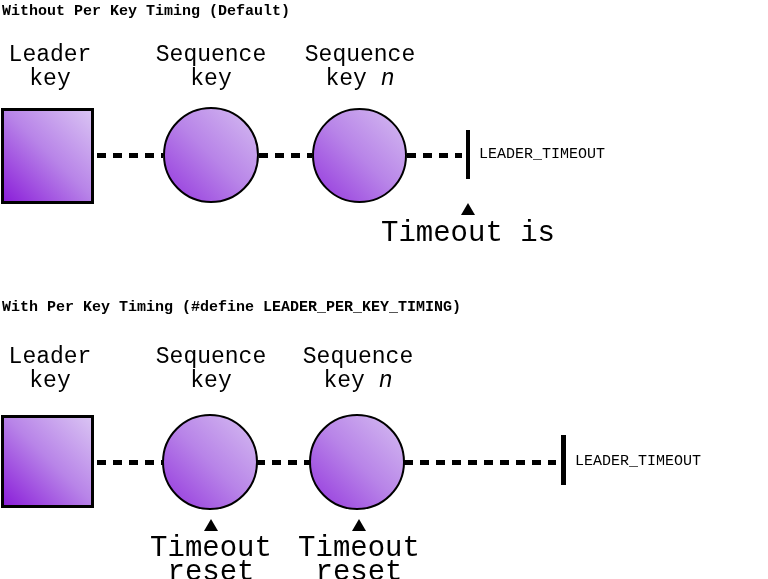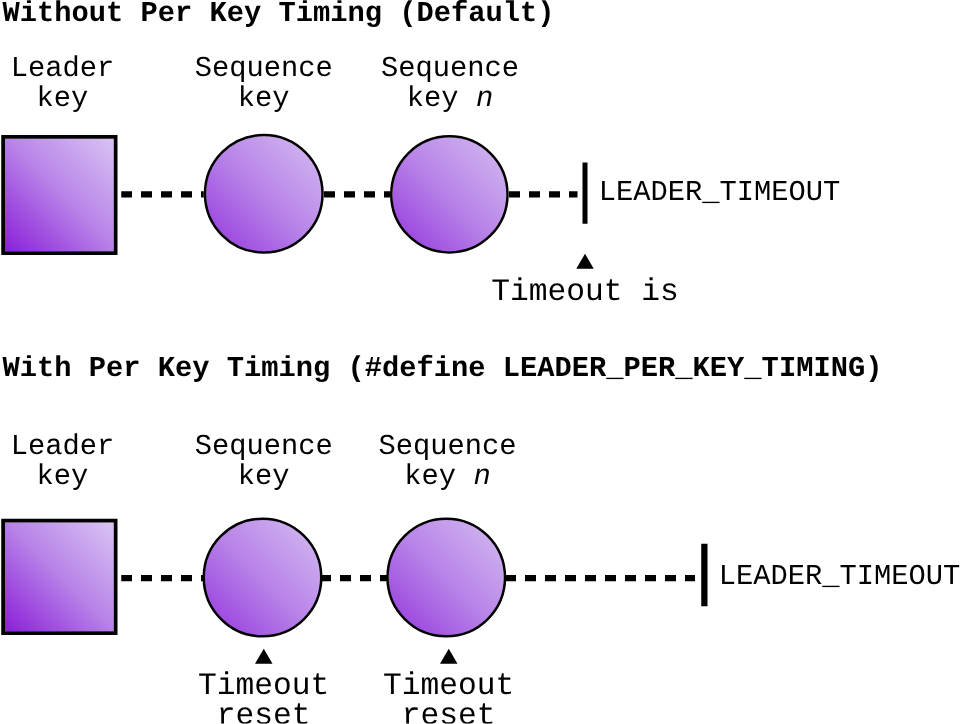--- a/index.html
+++ b/index.html
@@ -2,24 +2,24 @@
 <html><head>
 <meta charset="utf-8">
 <style>
   html,body{margin:0;padding:0;background:#ffffff;}
   .canvas{
     position:relative;width:768px;height:579px;background:#ffffff;
     overflow:hidden;
     font-family:"Liberation Mono","DejaVu Sans Mono",monospace;
     color:#000000;
   }
-  .txt{position:absolute;font-size:23px;line-height:23px;white-space:pre;}
+  .txt{position:absolute;font-size:15px;line-height:23px;white-space:pre;}
   .title{font-weight:bold;letter-spacing:0;}
   .keylabel{position:absolute;font-size:23px;line-height:24px;width:180px;text-align:center;}
-  .ann{position:absolute;font-size:25px;line-height:24px;width:200px;text-align:center;}
+  .ann{position:absolute;font-size:29px;line-height:24px;width:200px;text-align:center;}
   .it{font-style:italic;}
   .sq{
     position:absolute;box-sizing:border-box;
     border:3px solid #000000;
     background:linear-gradient(45deg,#8b1fd9 0%,#b884e8 52%,#d9c3f3 100%);
   }
   .ci{
     position:absolute;box-sizing:border-box;border-radius:50%;
     border:2px solid #000000;
     background:linear-gradient(45deg,#9436dd 0%,#b884e8 50%,#d5bdf1 100%);
@@ -43,21 +43,21 @@
   .c1a{left:163px;top:107px;width:96px;height:96px;}
   .c1b{left:312px;top:108px;width:95px;height:95px;}
   .d1a{left:97px;top:153px;width:66px;}
   .d1b{left:259px;top:153px;width:53px;}
   .d1c{left:407px;top:153px;width:55px;}
   .bar1{left:466px;top:130px;width:4px;height:49px;}
   .lt1{left:479px;top:143px;}
   .tri1{left:461px;top:203px;}
   .ann1{left:368px;top:222px;}
   
-  .t2{left:2px;top:284px;font-family:Liberation Mono, monospace;}
+  .t2{left:2px;top:296px;font-family:Liberation Mono, monospace;}
   .kl-2a{left:-40px;top:345px;}
   .kl-2b{left:121px;top:345px;}
   .kl-2c{left:268px;top:345px;}
   .sq2{left:1px;top:415px;width:93px;height:93px;}
   .c2a{left:162px;top:414px;width:96px;height:96px;}
   .c2b{left:309px;top:414px;width:96px;height:96px;}
   .d2a{left:97px;top:460px;width:66px;}
   .d2b{left:256px;top:460px;width:54px;}
   .d2c{left:404px;top:460px;width:152px;}
   .bar2{left:561px;top:435px;width:5px;height:50px;}

